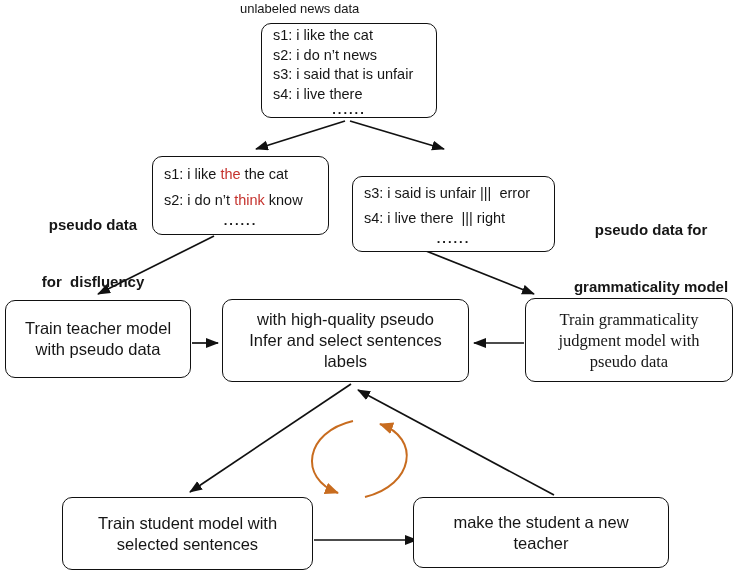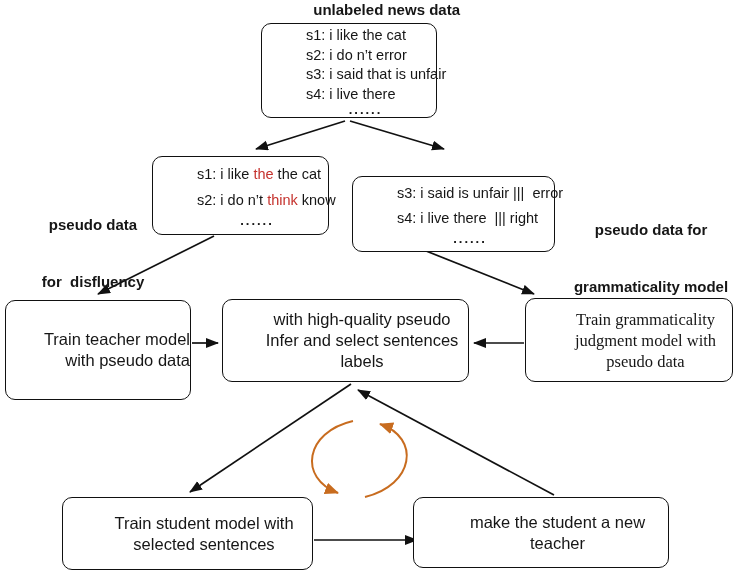--- a/index.html
+++ b/index.html
@@ -2,27 +2,27 @@
 <html><head>
 <meta charset="utf-8">
 <style>
   html,body { margin:0; padding:0; background:#ffffff; }
   .canvas {
     position:relative; width:739px; height:588px; background:#ffffff;
     font-family:"Liberation Sans", sans-serif; color:#161616; overflow:hidden;
   }
   .arrow-layer { position:absolute; left:0; top:0; width:739px; height:588px; z-index:0; }
   .fig-title {
-    position:absolute; left:240px; top:1px; width:220px; text-align:right;
-    font-weight:bold; font-size:15px; z-index:2;
+    position:absolute; left:240px; top:1px; width:220px; text-align:left;
+    font-weight:normal; font-size:13px; z-index:2;
   }
   .box {
     position:absolute; box-sizing:border-box; background:#ffffff;
     border:1.4px solid #111111; border-radius:10px; z-index:1;
-    display:flex; flex-direction:column; justify-content:space-evenly;padding-left:33px;
+    display:flex; flex-direction:column; justify-content:space-evenly;
   }
   .seq-line {
     white-space:pre; font-size:14.5px; line-height:18px; padding-left:11px;
   }
   .dots {
     text-align:center; font-size:13px; font-weight:bold; letter-spacing:2px;
     line-height:10px; padding:0;
   }
   .center-box { align-items:center; justify-content:center; text-align:center; }
   .big-line { white-space:nowrap; font-size:16.5px; line-height:21px; }
@@ -62,21 +62,21 @@
     <line x1="314" y1="540" x2="417" y2="540" stroke="#111" stroke-width="1.7" marker-end="url(#mkb)"></line>
 
     <path d="M 353 421 C 305 432, 298 478, 338 493" fill="none" stroke="#c86c1f" stroke-width="2" marker-end="url(#mko)"></path>
     <path d="M 365 497 C 414 485, 421 438, 380 424" fill="none" stroke="#c86c1f" stroke-width="2" marker-end="url(#mko)"></path>
   </svg>
 
   <div class="fig-title">unlabeled news data</div>
 
   <div class="box" style="left:261px; top:23px; width:176px; height:95px;">
     <div class="seq-line">s1: i like the cat</div>
-    <div class="seq-line">s2: i do n’t error</div>
+    <div class="seq-line">s2: i do n’t news</div>
     <div class="seq-line">s3: i said that is unfair</div>
     <div class="seq-line">s4: i live there</div>
     <div class="dots">......</div>
   </div>
 
   <div class="side-label" style="left:28px; top:177px; width:130px;">
     <div>pseudo data</div>
     <div>for  disfluency</div>
   </div>
 
@@ -90,21 +90,21 @@
     <div class="seq-line">s3: i said is unfair |||  error</div>
     <div class="seq-line">s4: i live there  ||| right</div>
     <div class="dots">......</div>
   </div>
 
   <div class="side-label" style="left:563px; top:182px; width:176px;">
     <div>pseudo data for</div>
     <div>grammaticality model</div>
   </div>
 
-  <div class="box center-box" style="left:5px; top:300px; width:186px; height:100px;align-items:flex-end;">
+  <div class="box center-box" style="left:5px; top:300px; width:186px; height:78px;">
     <div class="big-line">Train teacher model</div>
     <div class="big-line">with pseudo data</div>
   </div>
 
   <div class="box center-box" style="left:222px; top:299px; width:247px; height:83px;">
     <div class="big-line">with high-quality pseudo</div>
     <div class="big-line">Infer and select sentences</div>
     <div class="big-line">labels</div>
   </div>
 

